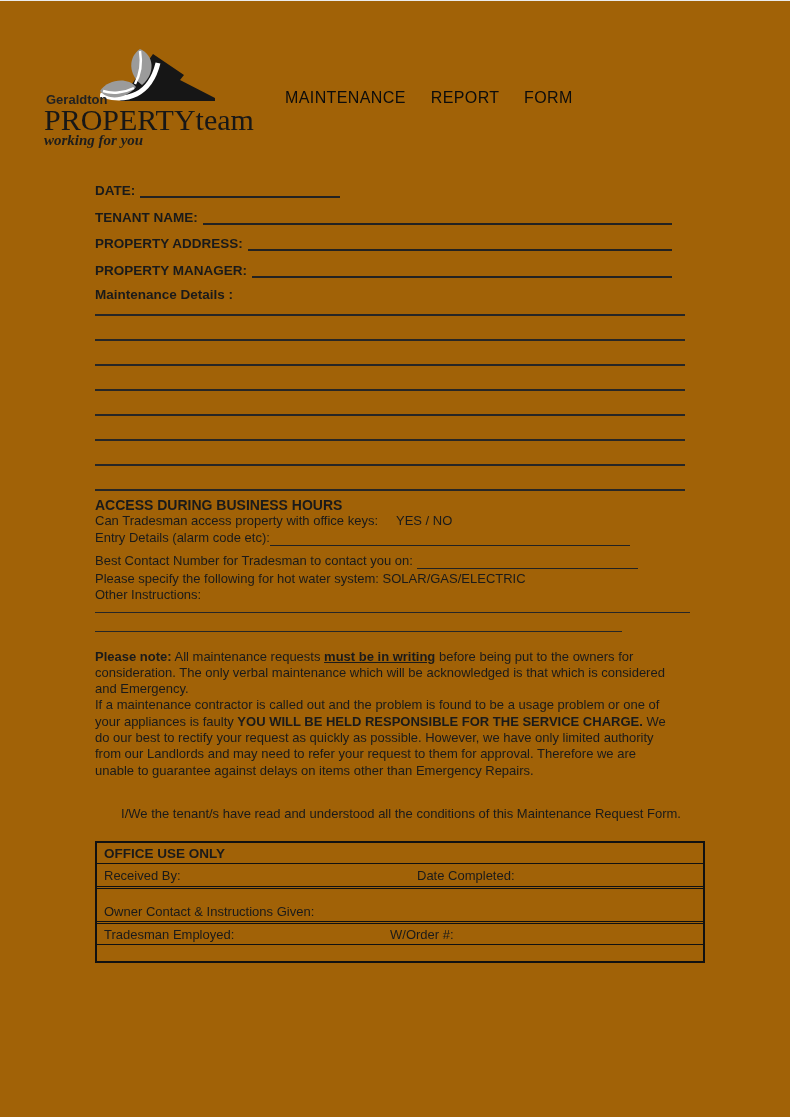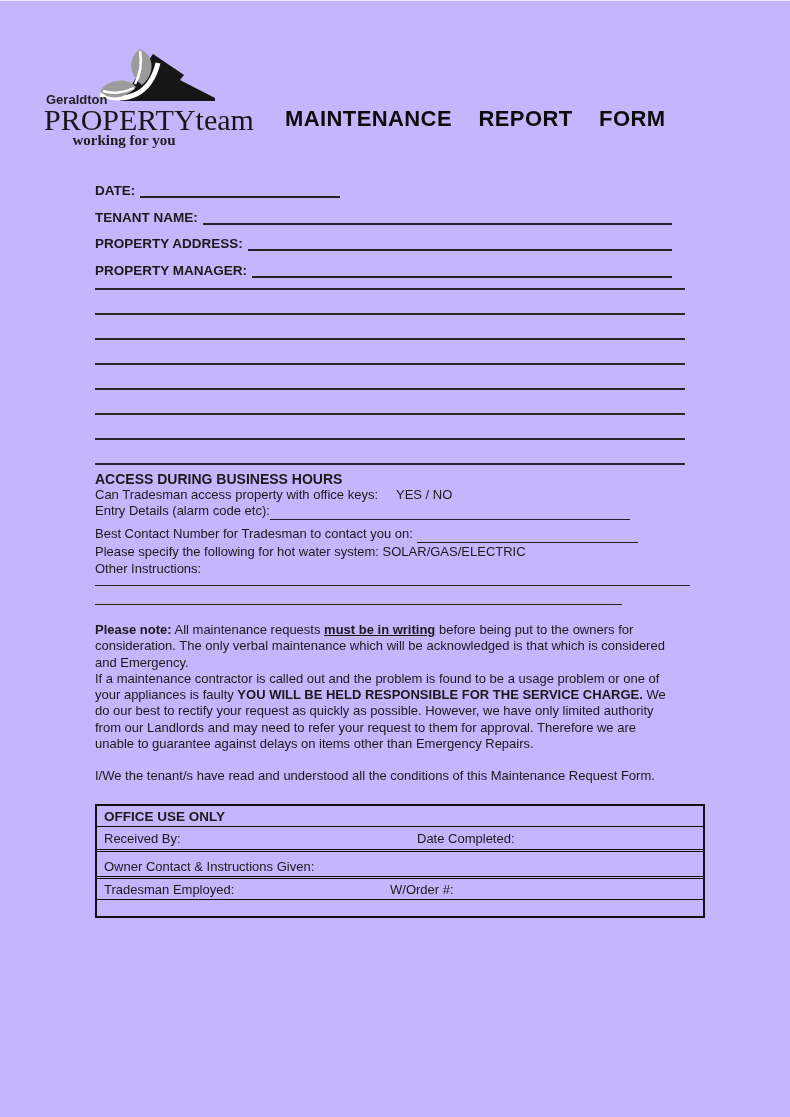--- a/index.html
+++ b/index.html
@@ -1,30 +1,30 @@
 <!DOCTYPE html>
 <html><head>
 <meta charset="utf-8">
 <style>
   html,body { margin:0; padding:0; background:#ffffff; }
   .page {
-    position:relative; width:790px; height:1117px; background:#c4b5fd;
+    position:relative; width:790px; height:1117px; background:#a16207;
     color:#1a1a1a; font-family:"Liberation Sans", sans-serif; font-size:13px;
     overflow:hidden; border-top:1px solid #ececec;
   }
 
   
   .logo { position:absolute; left:44px; top:46px; width:180px; height:100px; }
   .logo svg { position:absolute; left:56px; top:2px; }
   .logo-top { position:absolute; left:2px; top:45px; font-size:13px; font-weight:bold; color:#222; }
   .logo-main { position:absolute; left:0; top:56px; font-family:"Liberation Serif", serif; font-size:30px; color:#171717; letter-spacing:0; white-space:nowrap; }
-  .logo-tag { position:absolute; left:0; top:85px; width:160px; text-align:center; font-family:"Liberation Serif", serif; font-weight:bold; font-size:15px; color:#1d1d1d; }
+  .logo-tag { position:absolute; left:0; top:85px; width:160px; text-align:left; font-family:"Liberation Serif", serif; font-style:italic; font-weight:bold; font-size:15px; color:#1d1d1d; }
 
   
-  .title { position:absolute; left:285px; top:105px; margin:0; font-size:22px; font-weight:bold; color:#0c0c0c; letter-spacing:0.4px; word-spacing:20px; white-space:nowrap; }
+  .title { position:absolute; left:285px; top:88px; margin:0; font-size:16px; font-weight:normal; color:#0c0c0c; letter-spacing:0.4px; word-spacing:20px; white-space:nowrap; }
 
   
   .content { position:absolute; left:95px; top:180px; width:615px; }
 
   .field-row { display:flex; align-items:flex-end; height:17px; margin-bottom:9.5px; font-weight:bold; font-size:13.5px; }
   .field-row .flabel { padding-right:5px; white-space:nowrap; }
   .blank { display:inline-block; border-bottom:2px solid #222; height:13px; }
   .blank-date { width:200px; }
   .row-wide { width:577px; }
   .row-wide .blank { flex:1; }
@@ -42,33 +42,33 @@
   .entry-row { display:flex; align-items:flex-end; width:535px; }
   .entry-row .fill { flex:1; border-bottom-width:1.5px; }
   .contact-row { display:flex; align-items:flex-end; width:543px; margin-top:6.5px; }
   .contact-row .fill { flex:1; border-bottom-width:1.5px; margin-left:4px; }
   .hotwater-line { margin-top:1.5px; }
 
   .notice { margin-top:17px; width:612px; line-height:16.3px; white-space:pre-wrap; }
   .notice .b { font-weight:bold; }
   .notice .bu { font-weight:bold; text-decoration:underline; }
 
-  .ack { margin-top:16px; width:612px; line-height:16.5px; }
+  .ack { margin-top:27px; width:612px; line-height:16.5px;text-align:center; }
 
   .sig-row { display:flex; align-items:flex-end; width:573px; height:16.5px; margin-top:25px; }
   .sig-row .blank { border-bottom-width:1.5px; }
   .sig1 { flex:1; }
   .sig2 { width:100px; }
 
   
   .office-table { margin-top:19px; width:606px; border:2px solid #111; }
   .ot-row { position:relative; line-height:15px; }
   .ot-head { font-weight:bold; font-size:13.5px; padding:3px 10px 2px 7px; height:15px; }
   .ot-r1 { border-top:1px solid #111; padding:4px 9px 3px 7px; height:15px; }
-  .ot-r2 { border-top:3px double #111; padding:7px 0 2px 7px; height:15px; }
+  .ot-r2 { border-top:3px double #111; padding:15px 0 2px 7px; height:15px; }
   .ot-r3 { border-top:3px double #111; padding:3px 0 2px 7px; height:15px; }
   .ot-r4 { border-top:1px solid #111; height:16px; }
   .ot-right { position:absolute; top:4px; }
   .ot-right.r0 { left:320px; }
   .ot-right.r2 { left:293px; top:3px; }
 </style>
 </head>
 <body>
 
 <div class="page">
@@ -100,20 +100,21 @@
       <span class="blank"></span>
     </div>
     <div class="field-row row-wide">
       <span class="flabel">PROPERTY ADDRESS:</span>
       <span class="blank"></span>
     </div>
     <div class="field-row row-wide">
       <span class="flabel">PROPERTY MANAGER:</span>
       <span class="blank"></span>
     </div>
+    <div class="details-label">Maintenance Details :</div>
 
     <div class="rule first"></div>
     <div class="rule"></div>
     <div class="rule"></div>
     <div class="rule"></div>
     <div class="rule"></div>
     <div class="rule"></div>
     <div class="rule"></div>
     <div class="rule"></div>
 

